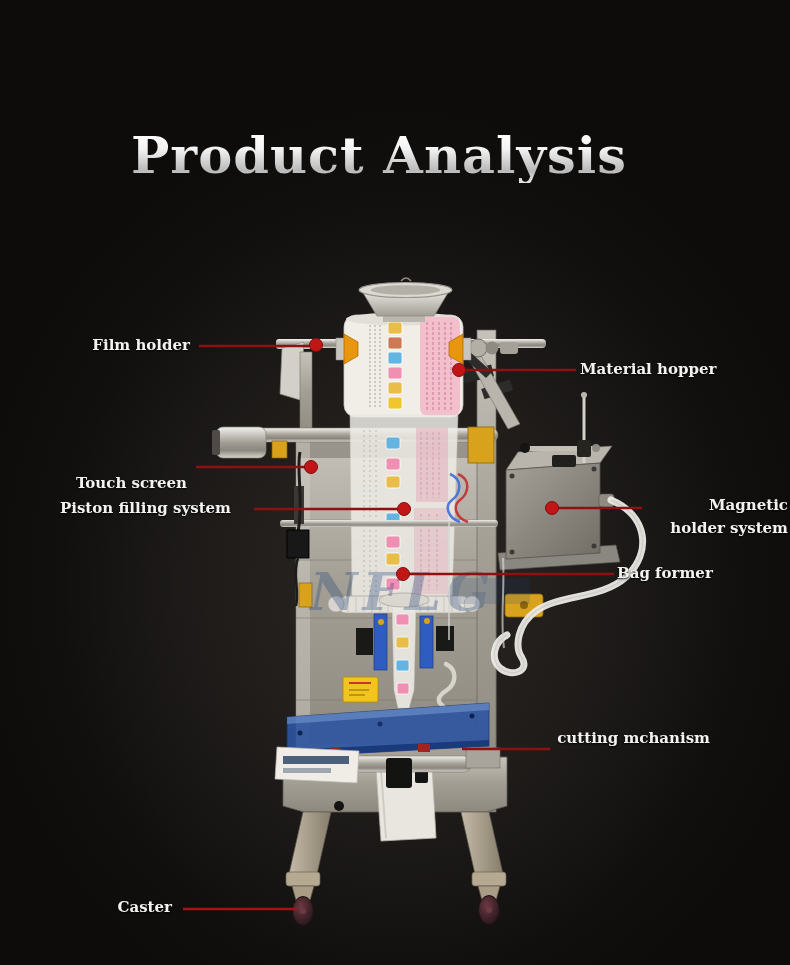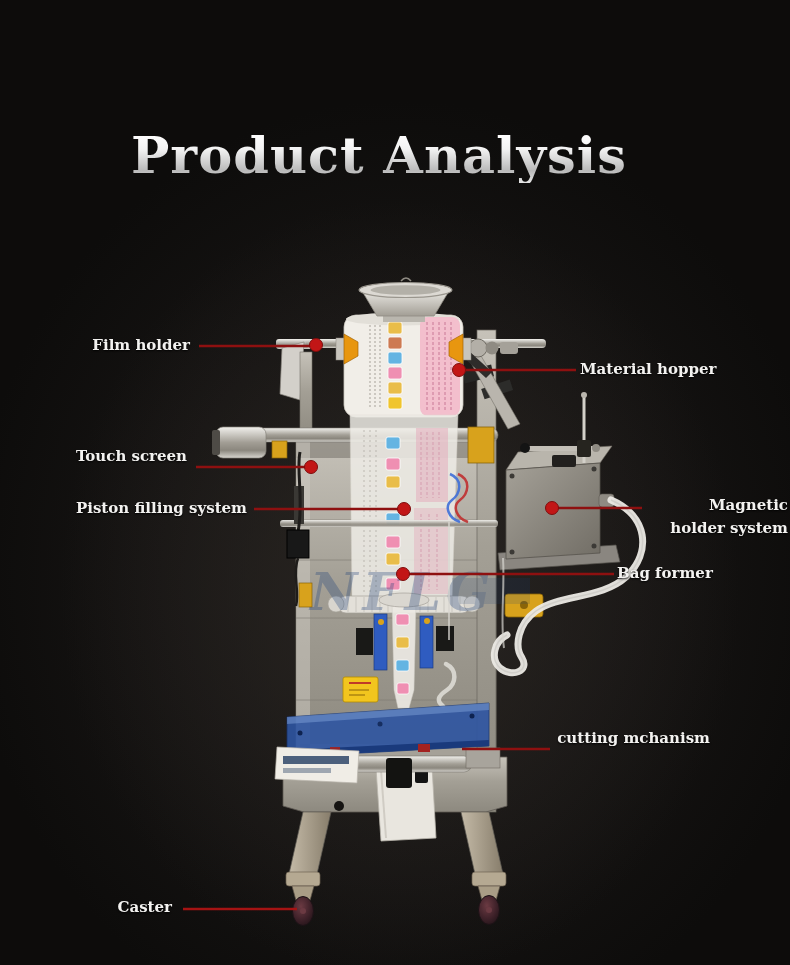--- a/index.html
+++ b/index.html
@@ -362,23 +362,23 @@
       <g>
           <line x1="183" y1="909" x2="297" y2="909" stroke="#a51313"></line>
         </g>
     </g>
   </svg>
 
   <div class="label r" style="left:20px;top:334px;width:170px">Film holder</div>
 
   <div class="label" style="left:580px;top:358px">Material hopper</div>
 
-  <div class="label r" style="left:20px;top:445px;width:167px">Touch screen</div>
-
-  <div class="label r" style="left:20px;top:497px;width:227px">Piston filling system</div>
+  <div class="label r" style="left:20px;top:472px;width:167px">Touch screen</div>
+
+  <div class="label r" style="left:4px;top:497px;width:227px">Piston filling system</div>
 
   <div class="label c" style="left:638px;top:494px;width:150px">
     <div>Magnetic</div>
     <div>holder system</div>
   </div>
 
   <div class="label" style="left:617px;top:562px">Bag former</div>
 
   <div class="label c" style="left:495px;top:727px;width:215px">
     <div>cutting mchanism</div>

